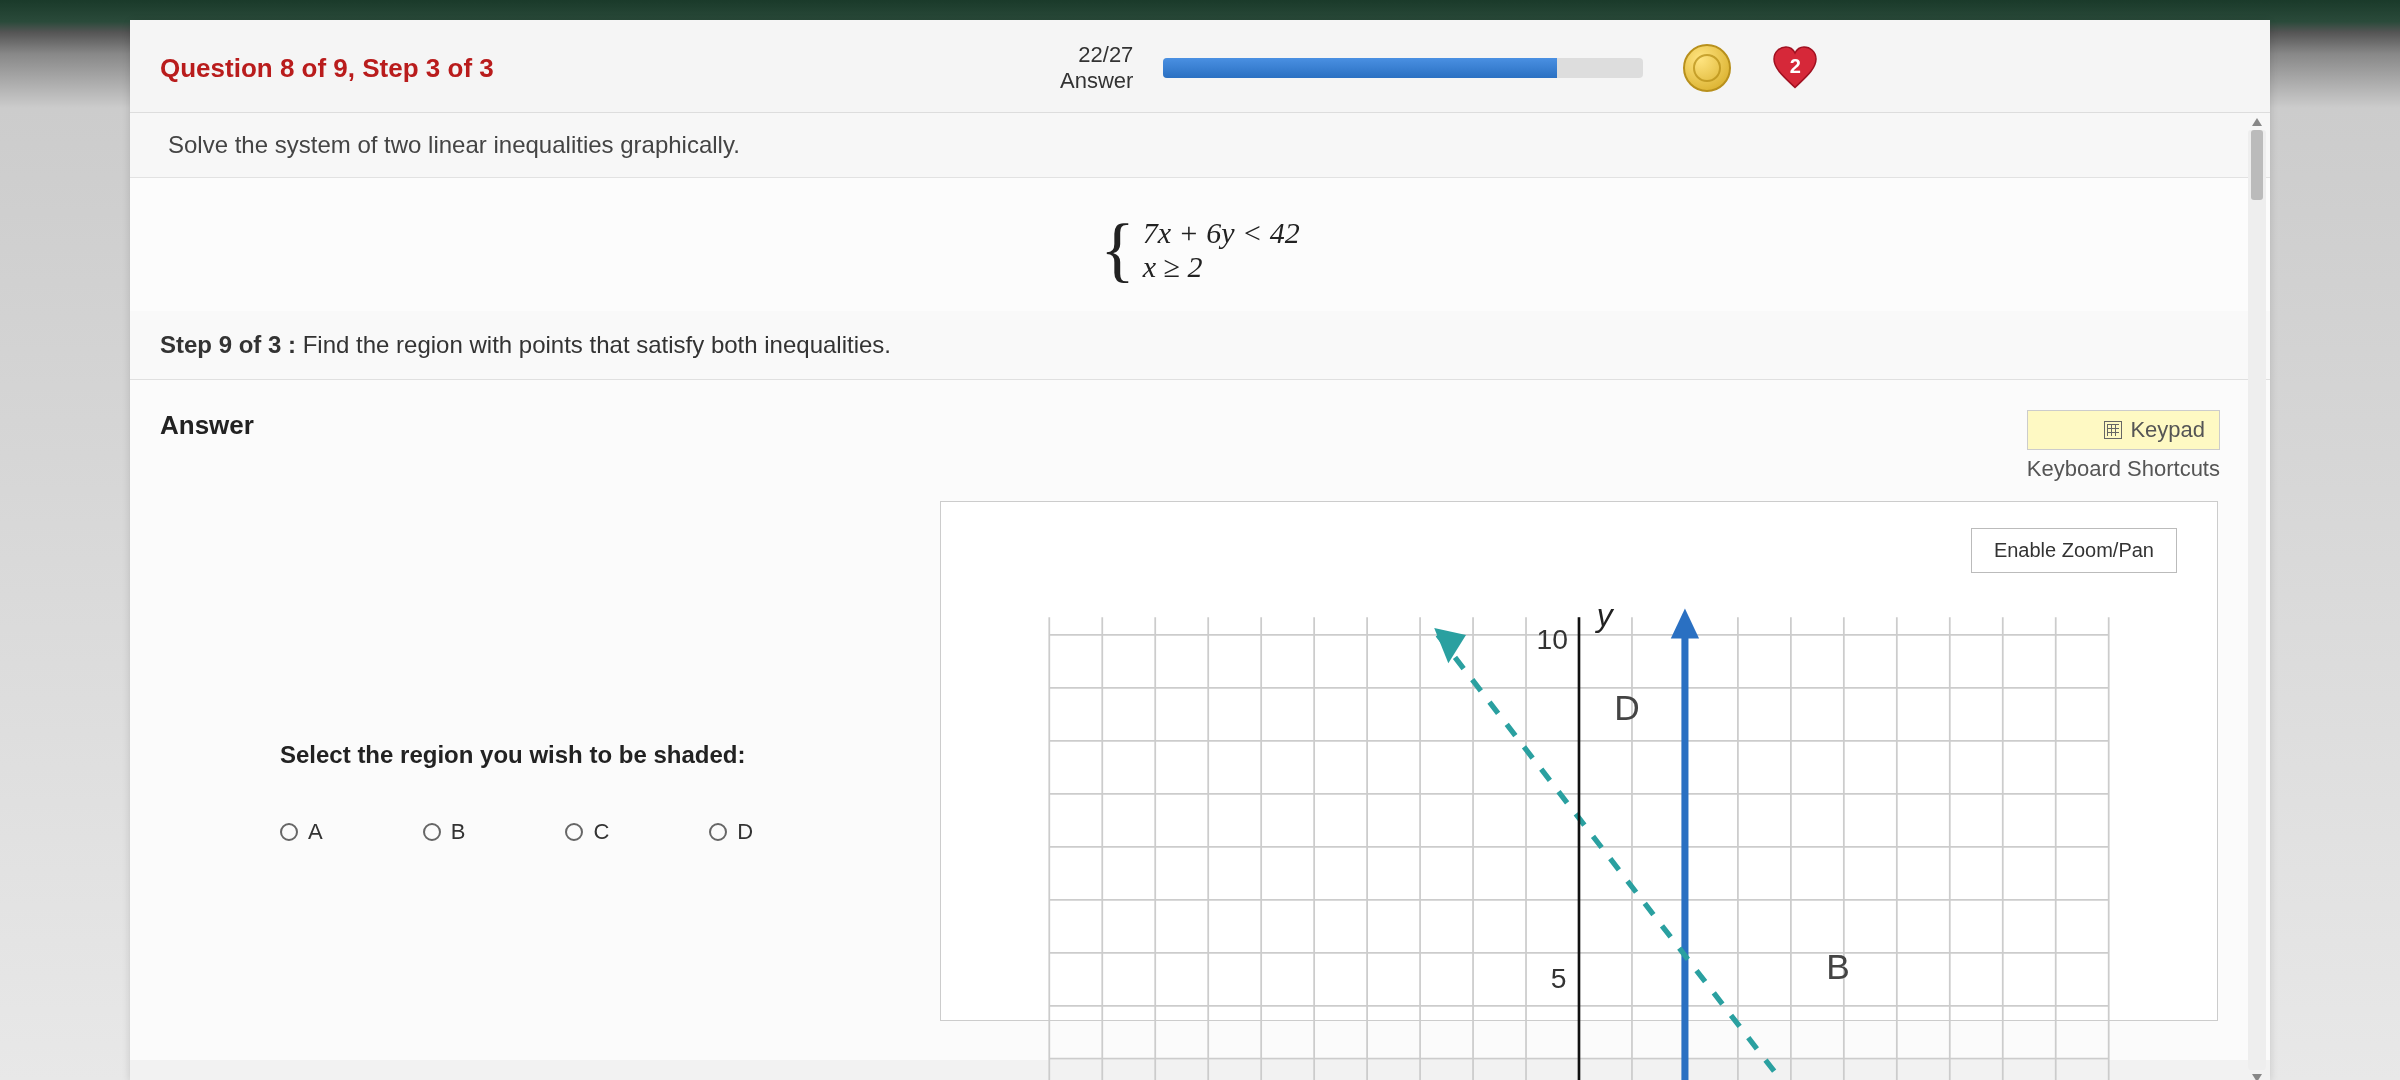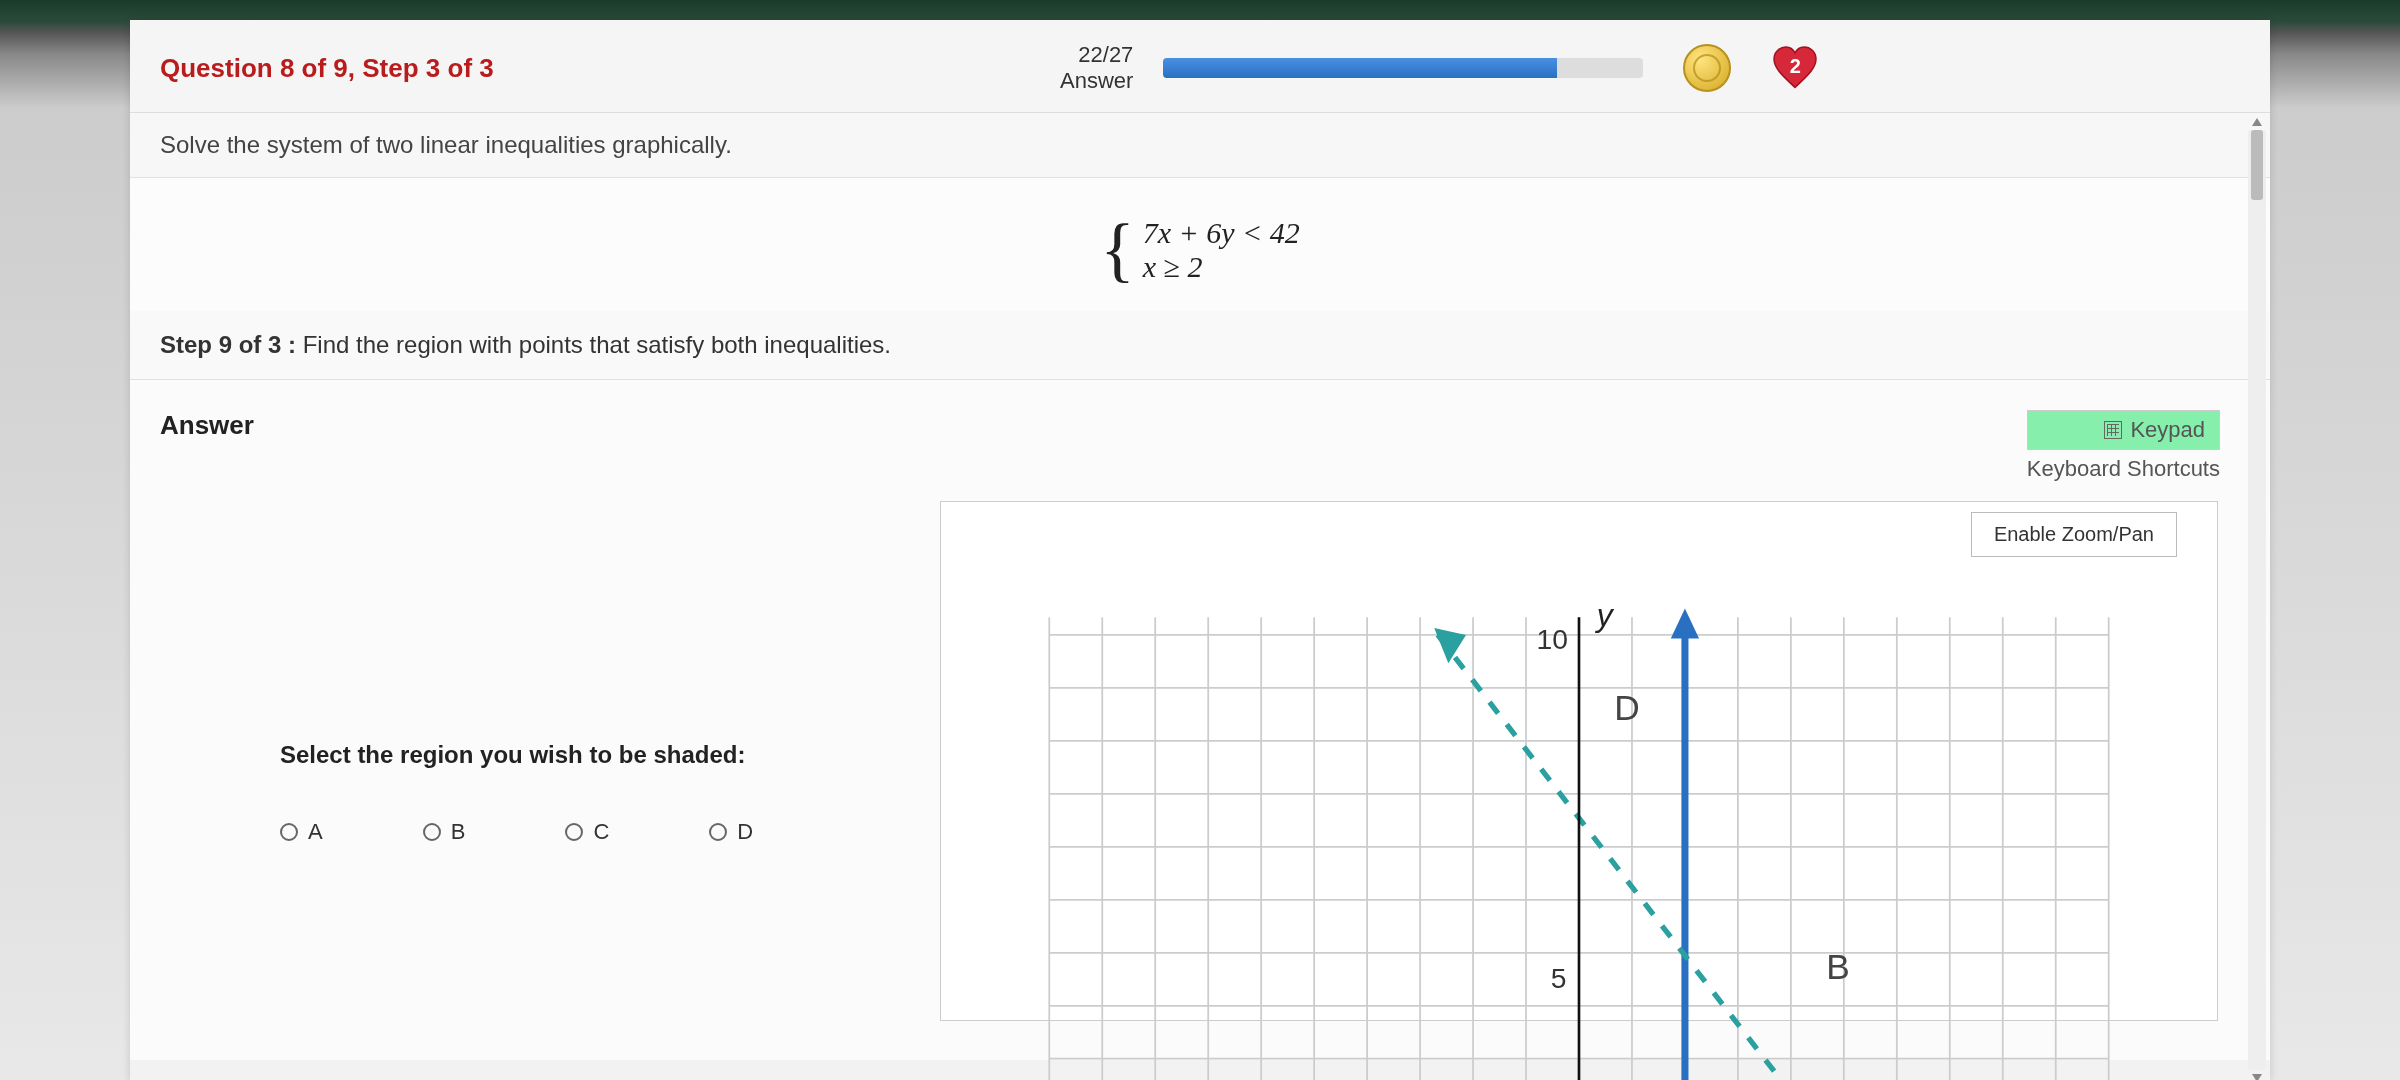--- a/index.html
+++ b/index.html
@@ -80,21 +80,21 @@
 .heart-badge svg { width: 48px; height: 48px; }
 .heart-count {
   position: absolute;
   top: 46%; left: 50%;
   transform: translate(-50%, -50%);
   color: #fff;
   font-weight: 600;
   font-size: 20px;
 }
 .instruction-row {
-  padding: 18px 30px;
+  padding: 18px 38px;
   font-size: 24px;
   color: #444;
   border-bottom: 1px solid #e2e2e2;
   background: #f7f7f7;
 }
 .math-block {
   text-align: center;
   padding: 30px 0 20px 0;
   background: #fcfcfc;
 }
@@ -129,21 +129,21 @@
 }
 .tool-links {
   position: absolute;
   top: 30px;
   right: 50px;
   text-align: right;
   font-size: 22px;
   color: #555;
 }
 .tool-links > div { margin-bottom: 6px; }
-.keypad-row { display: flex; align-items: center; justify-content: flex-end; gap: 8px; border: 1px solid #ccc; padding: 6px 14px; background: #86efac; }
+.keypad-row { display: flex; align-items: center; justify-content: flex-end; gap: 8px; border: 1px solid #ccc; padding: 6px 14px; background: #fef9c3; }
 .keypad-icon { width: 18px; height: 18px; border: 1px solid #666; display: inline-block; position: relative; }
 .keypad-icon::before { content: ""; position: absolute; inset: 2px; background: repeating-linear-gradient(to right, #666 0 1px, transparent 1px 4px), repeating-linear-gradient(to bottom, #666 0 1px, transparent 1px 4px); }
 .content-flex {
   display: flex;
   margin-top: 60px;
 }
 .select-block {
   flex: 0 0 780px;
   padding-top: 240px;
   padding-left: 120px;
@@ -166,21 +166,21 @@
 .graph-panel {
   flex: 1;
   position: relative;
   border: 1px solid #ccc;
   background: #fff;
   margin-right: 20px;
   height: 520px;
 }
 .zoom-btn {
   position: absolute;
-  top: 10px;
+  top: 26px;
   right: 40px;
   padding: 10px 22px;
   border: 1px solid #bbb;
   background: #fff;
   font-size: 20px;
   color: #333;
   cursor: pointer;
 }
 .graph-svg {
   position: absolute;

